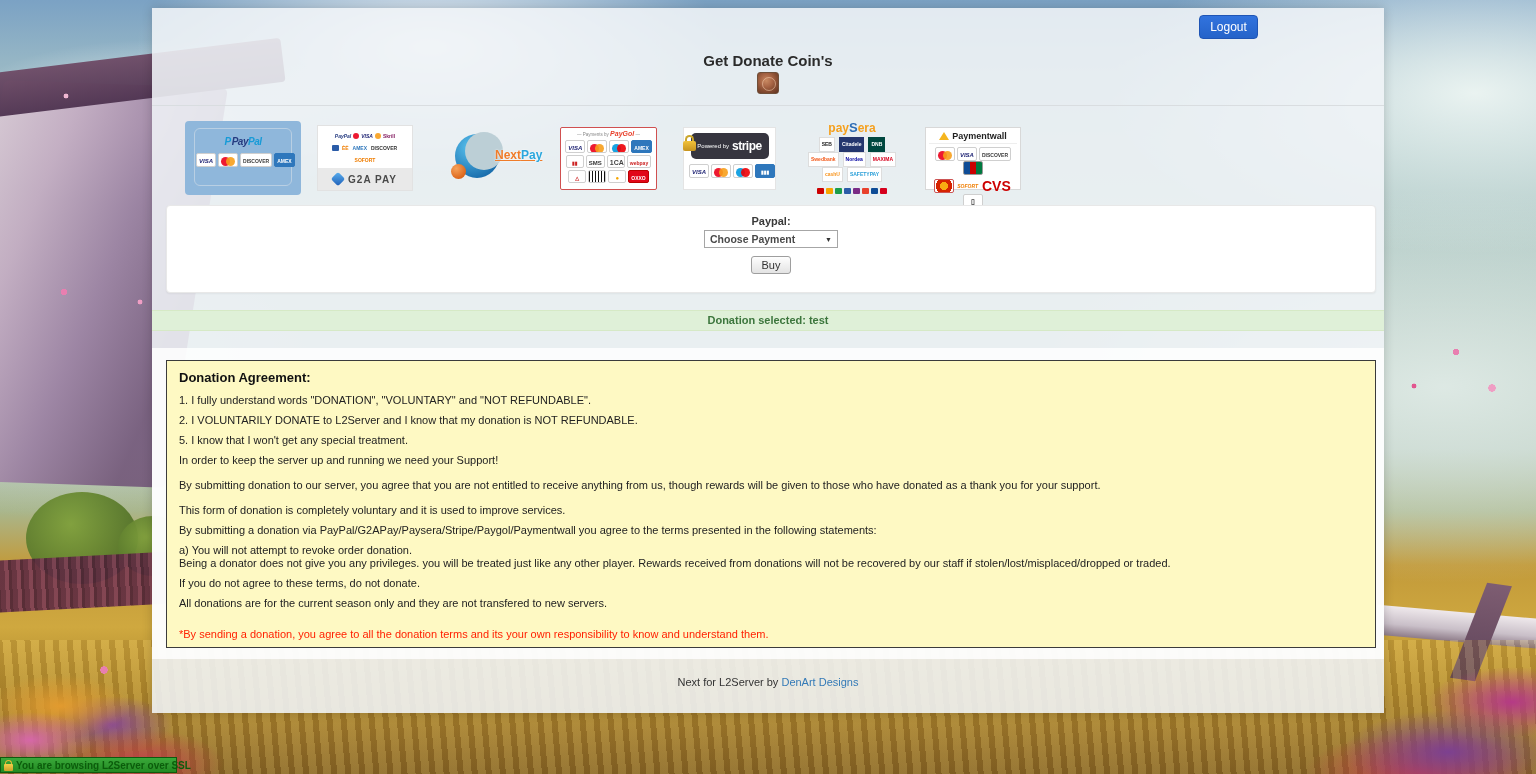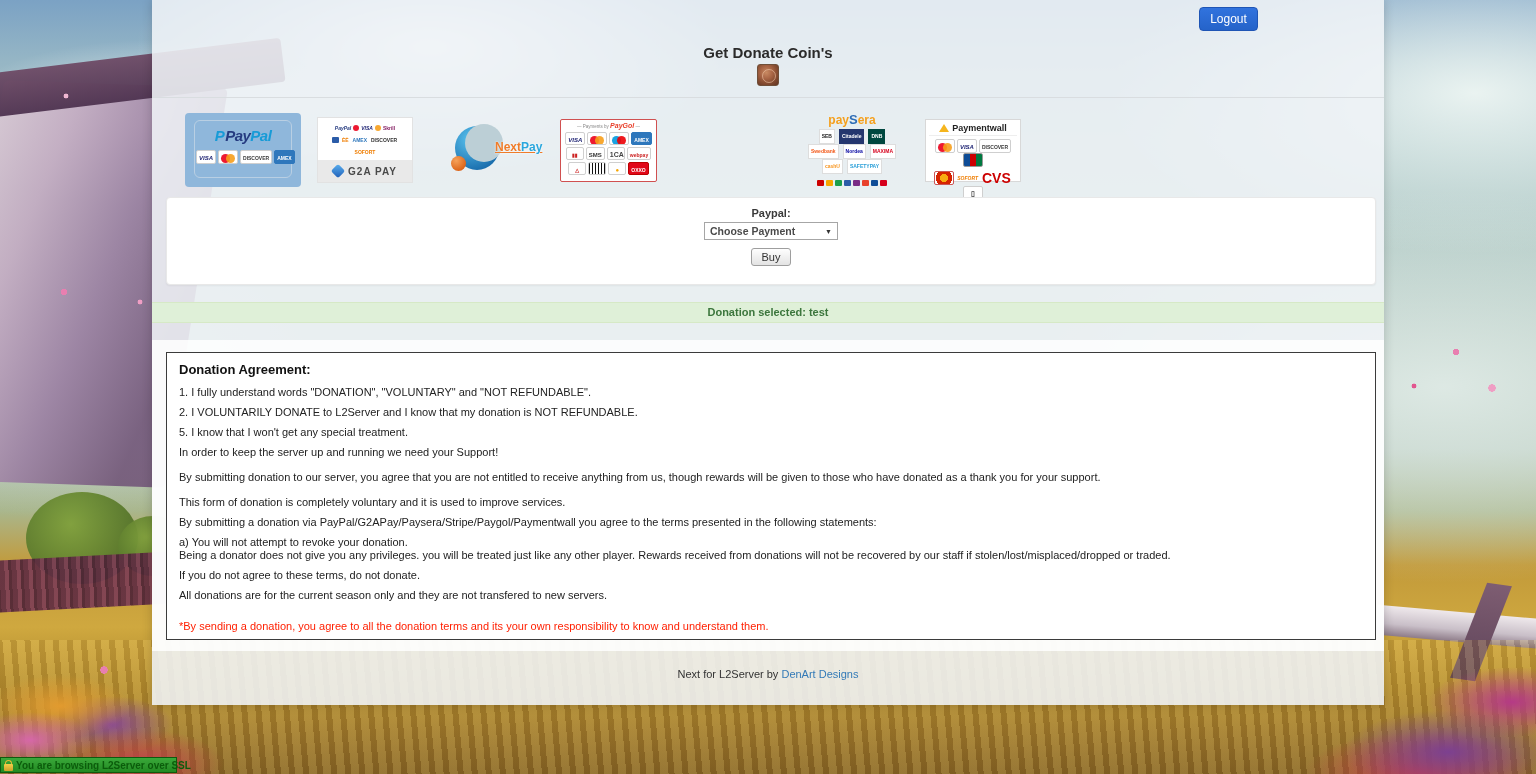--- a/index.html
+++ b/index.html
@@ -47,41 +47,41 @@
       radial-gradient(circle 4px at 140px 302px,#ef9ec4 60%,transparent 65%),
       radial-gradient(circle 6px at 104px 670px,#e87fb0 60%,transparent 65%),
       radial-gradient(circle 5px at 1456px 352px,#e87fb0 60%,transparent 65%),
       radial-gradient(circle 4px at 1414px 386px,#e2568f 60%,transparent 65%),
       radial-gradient(circle 6px at 1492px 388px,#ef9ec4 60%,transparent 65%),
       radial-gradient(circle 4px at 66px 96px,#f0b7d2 60%,transparent 65%); }
   .field-streaks { position:absolute; left:0; top:640px; width:100%; height:134px; z-index:1;
     background:repeating-linear-gradient(85deg,rgba(255,220,120,.22) 0 8px,rgba(140,100,30,.22) 8px 14px); }
 
   
-  #column { position:absolute; left:152px; top:0; width:1232px; height:705px; z-index:5;
+  #column { position:absolute; left:152px; top:8px; width:1232px; height:705px; z-index:5;
     background:rgba(240,244,247,0.88); box-shadow:0 0 10px rgba(0,0,0,.18); font-size:11px; color:#333; }
 
   .header { position:absolute; left:0; top:0; width:100%; height:98px; border-bottom:1px solid #d9dde0; }
   .logout-btn { position:absolute; left:1047px; top:7px; width:59px; height:24px;
     background:linear-gradient(#3173de,#2563c9); color:#fff; border:1px solid #1f55b5; border-radius:4px;
     font-size:12px; font-family:"Liberation Sans",sans-serif; cursor:pointer; }
   .page-title { position:absolute; left:0; top:44px; width:100%; text-align:center;
     font-size:15px; font-weight:bold; color:#2b2b2b; }
   .coin-img { position:absolute; left:calc(50% - 11px); top:64px; width:22px; height:22px;
     border:1px solid #6f4f39; border-radius:3px;
     background:radial-gradient(circle at 42% 38%, #c98a62 0%, #a96646 35%, #8a4f33 60%, #5f3322 100%); }
   .coin-img::after { content:""; position:absolute; left:4px; top:4px; width:12px; height:12px;
     border-radius:50%; border:1px solid rgba(255,220,190,.5); }
 
   
   .logos-row { position:absolute; left:0; top:98px; width:100%; height:99px; }
   .pm-tile { position:absolute; cursor:pointer; }
   .pm-paypal { left:33px; top:15px; width:116px; height:74px; background:#8fb7db; border-radius:4px; }
   .pm-paypal .inner { margin:7px 9px; height:58px; border:1px solid #b9cfe3; border-radius:6px; text-align:center; padding-top:6px; }
-  .pp-logo { font-weight:bold; font-style:italic; font-size:15px; letter-spacing:-0.5px; }
+  .pp-logo { font-weight:bold; font-style:italic; font-size:10px; letter-spacing:-0.5px; }
   .pp-p1 { color:#179bd7; margin-right:1px; } .pp-pay { color:#253b80; } .pp-pal { color:#179bd7; }
   .card-row { margin-top:6px; white-space:nowrap; }
   .chip { display:inline-block; height:14px; line-height:12px; min-width:20px; padding:1px 2px;
     background:#fff; border:1px solid #cfcfcf; border-radius:2px; font-weight:bold; font-size:6px;
     vertical-align:middle; margin:0 1px; overflow:hidden; }
   .chip.visa { color:#1a1f71; font-style:italic; }
   .chip.discover { color:#3a3a3a; font-size:5px; }
   .chip.amex { background:#2e77bc; border-color:#2e77bc; color:#fff; font-size:5px; }
   .chip.mc, .chip.maestro { width:20px; position:relative; }
   .circ { display:inline-block; width:9px; height:9px; border-radius:50%; vertical-align:middle; opacity:.9; }
@@ -164,21 +164,21 @@
     font-family:"Liberation Sans",sans-serif; }
 
   
   .char-bar { position:absolute; left:0; top:302px; width:100%; height:21px; background:#dff0d8;
     border-top:1px solid #d6e9c6; border-bottom:1px solid #d6e9c6; text-align:center; line-height:19px;
     font-size:11px; font-weight:bold; color:#3c763d; }
 
   
   .agreement-section { position:absolute; left:0; top:340px; width:100%; height:311px; background:rgba(255,255,255,.82); }
   .agreement-box { position:absolute; left:14px; right:8px; top:12px; height:288px;
-    background:#ffffff; border:1px solid #3b3b3b; padding:9px 12px; overflow:hidden; }
+    background:#fef9c3; border:1px solid #3b3b3b; padding:9px 12px; overflow:hidden; }
   .agreement-title { font-size:13px; font-weight:bold; color:#111; margin-bottom:9px; }
   .agreement-box p { font-size:11px; line-height:13px; color:#222; margin-bottom:7px; }
   .agreement-box p.gap { margin-bottom:12px; }
   .agreement-box p.tight { margin-bottom:0; }
   .agreement-box p.warning { color:#ff1f00; margin-top:18px; }
 
   
   .footer { position:absolute; left:0; top:651px; width:100%; height:54px; text-align:center; }
   .footer .made { display:inline-block; margin-top:17px; font-size:11px; color:#333; }
   .footer a { color:#337ab7; text-decoration:none; font-size:11px; cursor:pointer; }
@@ -255,20 +255,33 @@
       <div class="pg-head">
         — <span>Payments by</span> <span class="pg-brand">PayGol</span> —
       </div>
       <div class="pg-grid">
         <span class="chip visa">VISA</span><span class="chip mc"><span class="circ a"></span><span class="circ b"></span></span><span class="chip maestro"><span class="circ a"></span><span class="circ b"></span></span><span class="chip amex">AMEX</span><br>
         <span class="chip redtxt">▮▮</span><span class="chip">SMS</span><span class="chip phone">1CALL</span><span class="chip redtxt">webpay</span><br>
         <span class="chip redtxt">△</span><span class="chip barcode"></span><span class="chip" style="color:#f7a600">●</span><span class="chip oxxo">OXXO</span>
       </div>
     </div>
 
+    <div class="pm-tile pm-stripe">
+      <div class="stripe-badge">
+        <span class="lock-icon">
+            <span class="lock-shackle"></span>
+            <span class="lock-body"></span>
+          </span>
+        <span class="stripe-pre">Powered by</span>
+        <span class="stripe-brand">stripe</span>
+      </div>
+      <div class="stripe-cards card-row">
+        <span class="chip visa">VISA</span><span class="chip mc"><span class="circ a"></span><span class="circ b"></span></span><span class="chip maestro"><span class="circ a"></span><span class="circ b"></span></span><span class="chip amex">▮▮▮</span>
+      </div>
+    </div>
 
     <div class="pm-tile pm-paysera">
       <div class="ps-logo">
         <span>pay</span><span class="ps-s">S</span><span>era</span>
       </div>
       <div class="ps-grid">
         <span class="bank b-seb">SEB</span><span class="bank b-citadele">Citadele</span><span class="bank b-dnb">DNB</span><br>
         <span class="bank b-swed">Swedbank</span><span class="bank b-nordea">Nordea</span><span class="bank b-maxima">MAXIMA</span><br>
         <span class="bank b-cashu">cashU</span><span class="bank b-safety">SAFETYPAY</span>
       </div>
@@ -305,21 +318,21 @@
   <div class="agreement-section">
     <div class="agreement-box">
       <div class="agreement-title">Donation Agreement:</div>
       <p>1. I fully understand words "DONATION", "VOLUNTARY" and "NOT REFUNDABLE".</p>
       <p>2. I VOLUNTARILY DONATE to L2Server and I know that my donation is NOT REFUNDABLE.</p>
       <p>5. I know that I won't get any special treatment.</p>
       <p class="gap">In order to keep the server up and running we need your Support!</p>
       <p class="gap">By submitting donation to our server, you agree that you are not entitled to receive anything from us, though rewards will be given to those who have donated as a thank you for your support.</p>
       <p>This form of donation is completely voluntary and it is used to improve services.</p>
       <p>By submitting a donation via PayPal/G2APay/Paysera/Stripe/Paygol/Paymentwall you agree to the terms presented in the following statements:</p>
-      <p class="tight">a) You will not attempt to revoke your donation.</p>
+      <p class="tight">a) You will not attempt to revoke order donation.</p>
       <p>Being a donator does not give you any privileges. you will be treated just like any other player. Rewards received from donations will not be recovered by our staff if stolen/lost/misplaced/dropped or traded.</p>
       <p>If you do not agree to these terms, do not donate.</p>
       <p>All donations are for the current season only and they are not transfered to new servers.</p>
       <p class="warning">*By sending a donation, you agree to all the donation terms and its your own responsibility to know and understand them.</p>
     </div>
   </div>
 
   <div class="footer">
     <span class="made"><span>Next for L2Server by</span>&nbsp;<a>DenArt Designs</a></span>
   </div>

